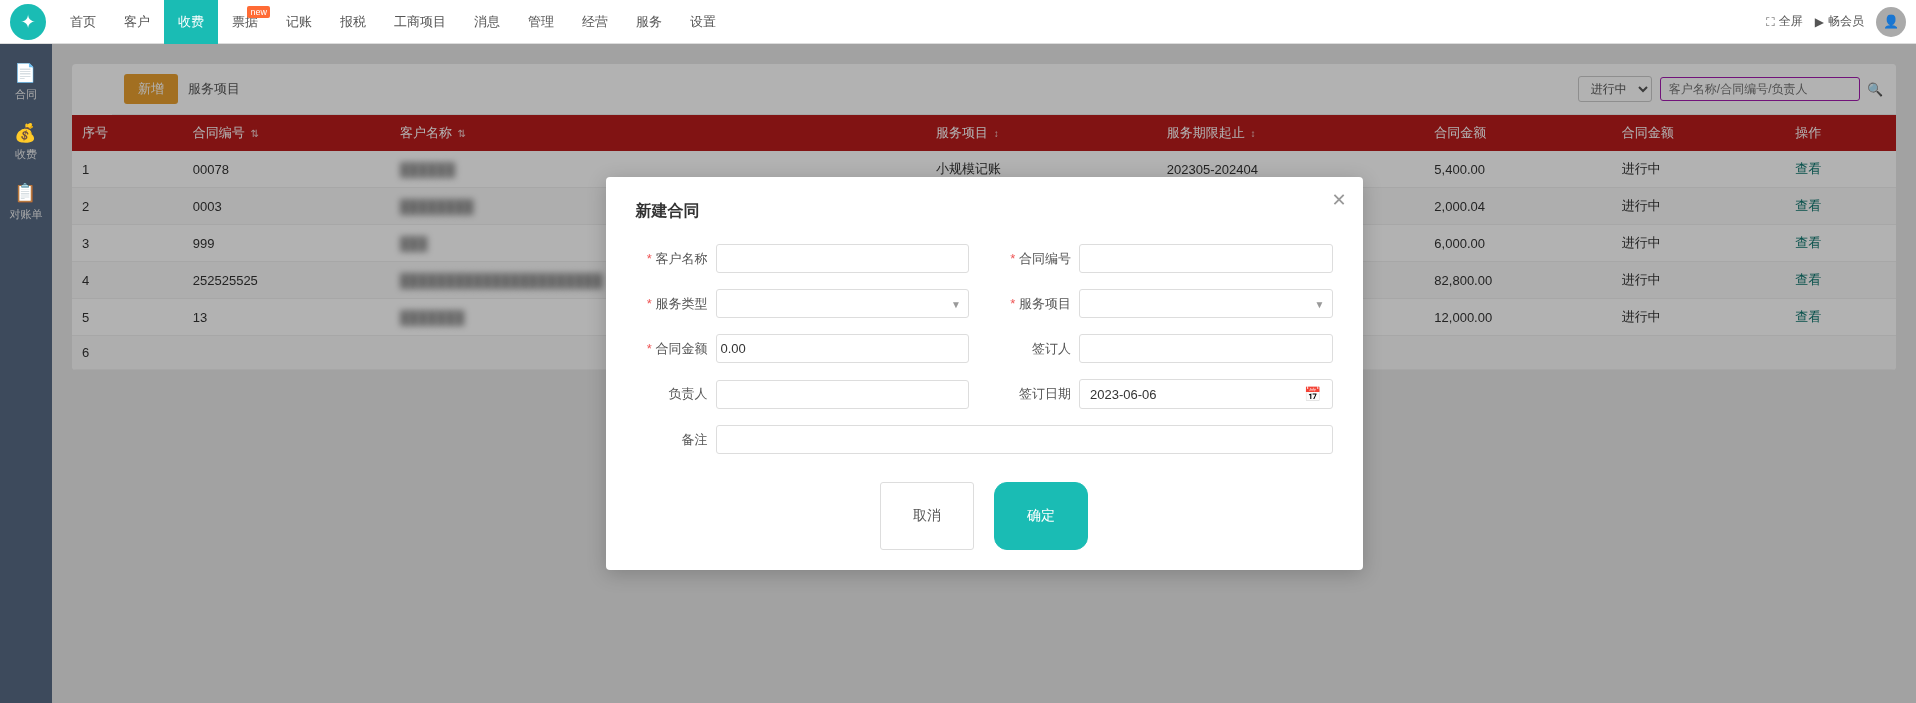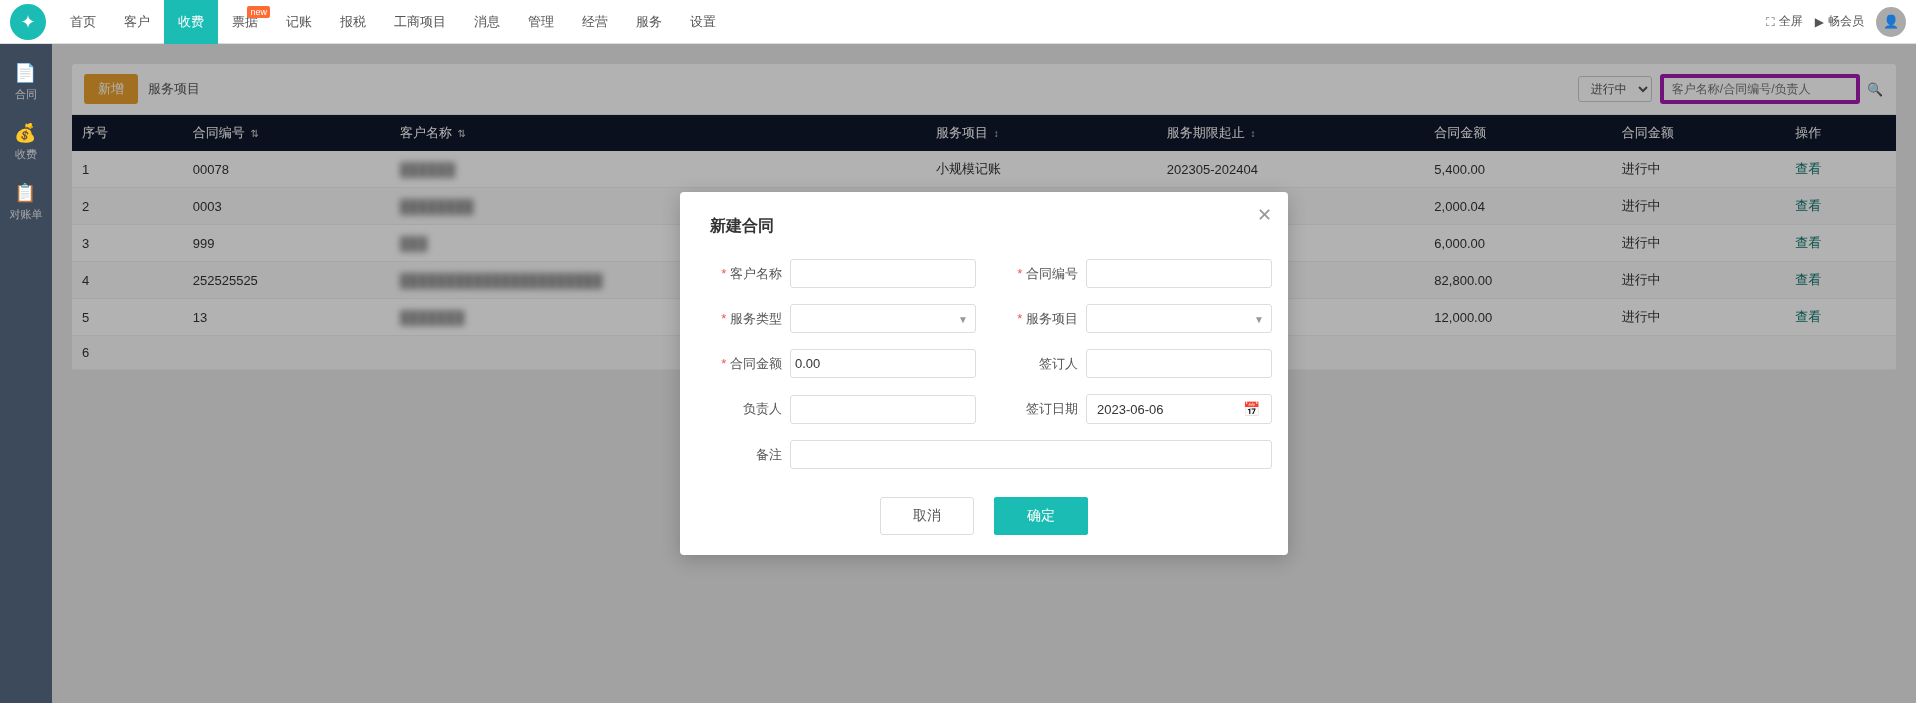--- a/index.html
+++ b/index.html
@@ -72,50 +72,50 @@
     }
 
     
     .panel {
       background: #fff; border-radius: 4px; overflow: hidden;
     }
 
     
     .toolbar {
       display: flex; align-items: center; gap: 10px; padding: 10px 12px;
-      background: #fff; border-bottom: 1px solid #eee;
+      background: #fff; border-bottom: 1px solid #eee; margin-left: 40px;
     }
     .btn-new {
       background: #e8a030; color: #fff; border: none; padding: 6px 14px;
       border-radius: 3px; cursor: pointer; font-size: 13px;
     }
     .toolbar-title {
       color: #555; font-size: 13px;
     }
     .toolbar-right {
       margin-left: auto; display: flex; align-items: center; gap: 8px;
     }
     .status-select {
       border: 1px solid #ccc; border-radius: 3px; padding: 4px 8px;
       font-size: 12px; color: #555; background: #fff; cursor: pointer;
     }
     .search-input {
-      border: 4px solid #a21caf; border-radius: 3px; padding: 4px 8px;
+      border: 1px solid #a21caf; border-radius: 3px; padding: 4px 8px;
       font-size: 12px; width: 200px; color: #555;
     }
     .search-icon-btn {
       cursor: pointer; color: #888;
     }
 
     
     .data-table {
       width: 100%; border-collapse: collapse;
     }
     .data-table thead tr {
-      background: #0f172a; color: #fff;
+      background: #b91c1c; color: #fff;
     }
     .data-table thead th {
       padding: 9px 10px; font-weight: normal; font-size: 13px; text-align: left;
     }
     .data-table tbody tr {
       border-bottom: 1px solid #f0f0f0;
     }
     .data-table tbody tr:nth-child(even) { background: #f9f9f9; }
     .data-table tbody td {
       padding: 9px 10px; font-size: 13px; color: #333;
@@ -131,21 +131,21 @@
     
     .modal-overlay {
       position: absolute; top: 0; left: 0; right: 0; bottom: 0;
       background: rgba(0,0,0,0.3); z-index: 200;
       display: flex; align-items: center; justify-content: center;
     }
 
     
     .modal {
       background: #fff; border-radius: 4px; padding: 24px 30px 20px;
-      width: 608px; position: relative; box-shadow: 0 4px 20px rgba(0,0,0,0.2);
+      width: 757px; position: relative; box-shadow: 0 4px 20px rgba(0,0,0,0.2);
     }
     .modal-title {
       font-size: 16px; color: #333; margin-bottom: 22px; font-weight: bold;
     }
     .modal-close {
       position: absolute; top: 12px; right: 16px; cursor: pointer;
       color: #999; font-size: 18px;
     }
     .form-grid {
       display: grid; grid-template-columns: 1fr 1fr; gap: 16px 30px;
@@ -181,21 +181,21 @@
     }
     .modal-footer {
       display: flex; justify-content: center; gap: 20px; margin-top: 28px;
     }
     .btn-cancel {
       background: #fff; border: 1px solid #ddd; color: #555;
       padding: 8px 32px; border-radius: 3px; cursor: pointer; font-size: 14px;
     }
     .btn-confirm {
       background: #1abcb4; border: 1px solid #1abcb4; color: #fff;
-      padding: 9px 32px; border-radius: 2px; cursor: pointer; font-size: 14px;
+      padding: 24px 32px; border-radius: 13px; cursor: pointer; font-size: 14px;
     }
     .sort-icon { font-size: 10px; margin-left: 2px; color: rgba(255,255,255,0.8); }
   </style>
 </head>
 <body>
 
 <div class="top-nav">
   <div class="top-nav-logo">
     <span>✦</span>
   </div>

